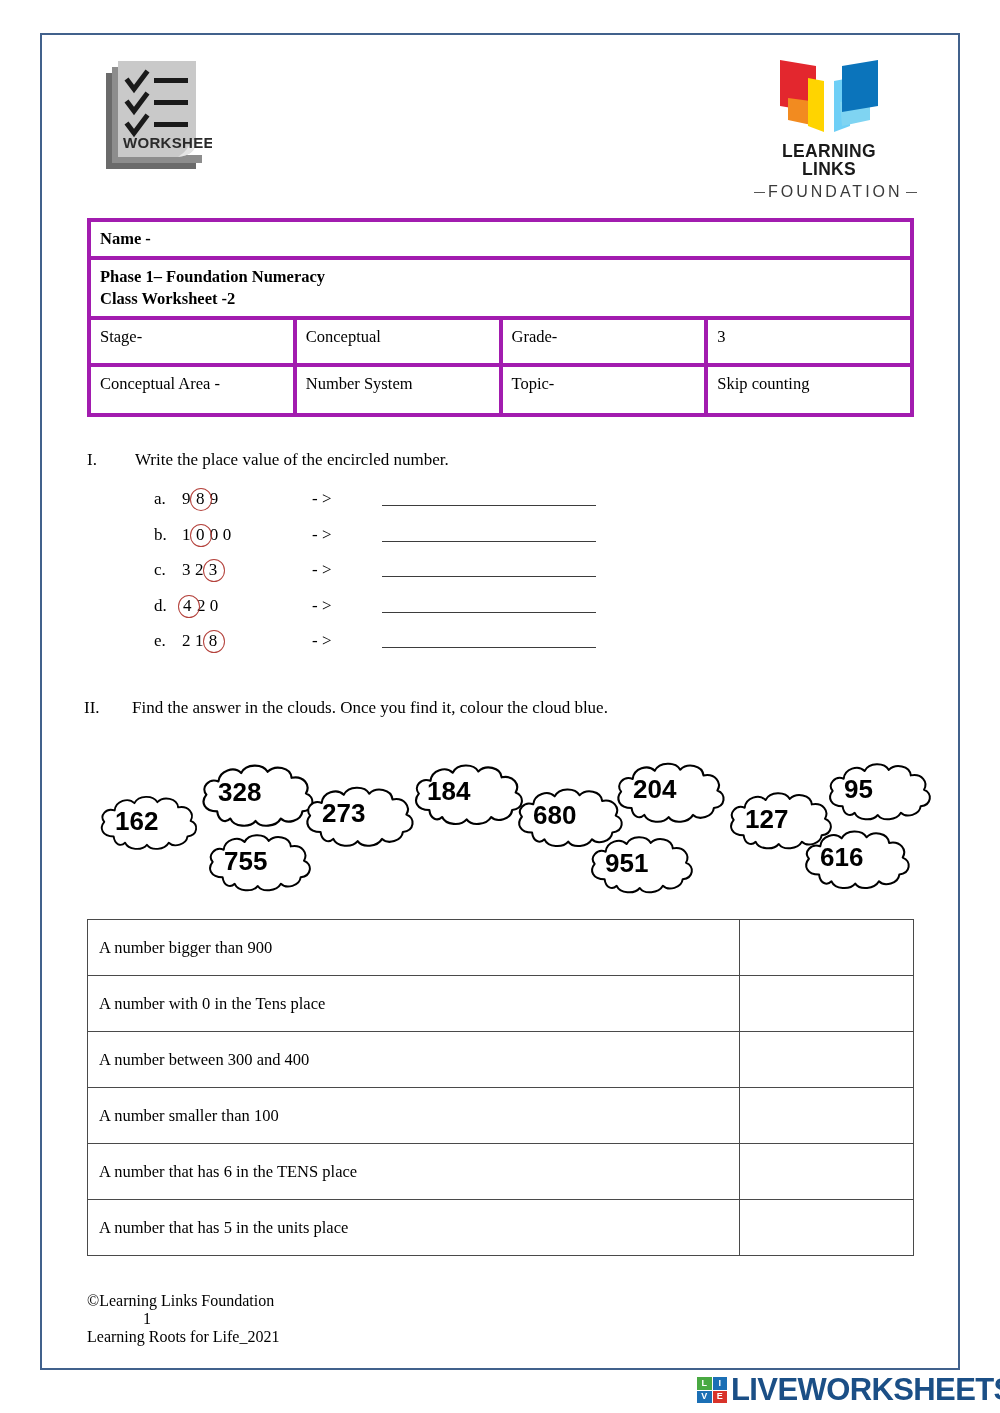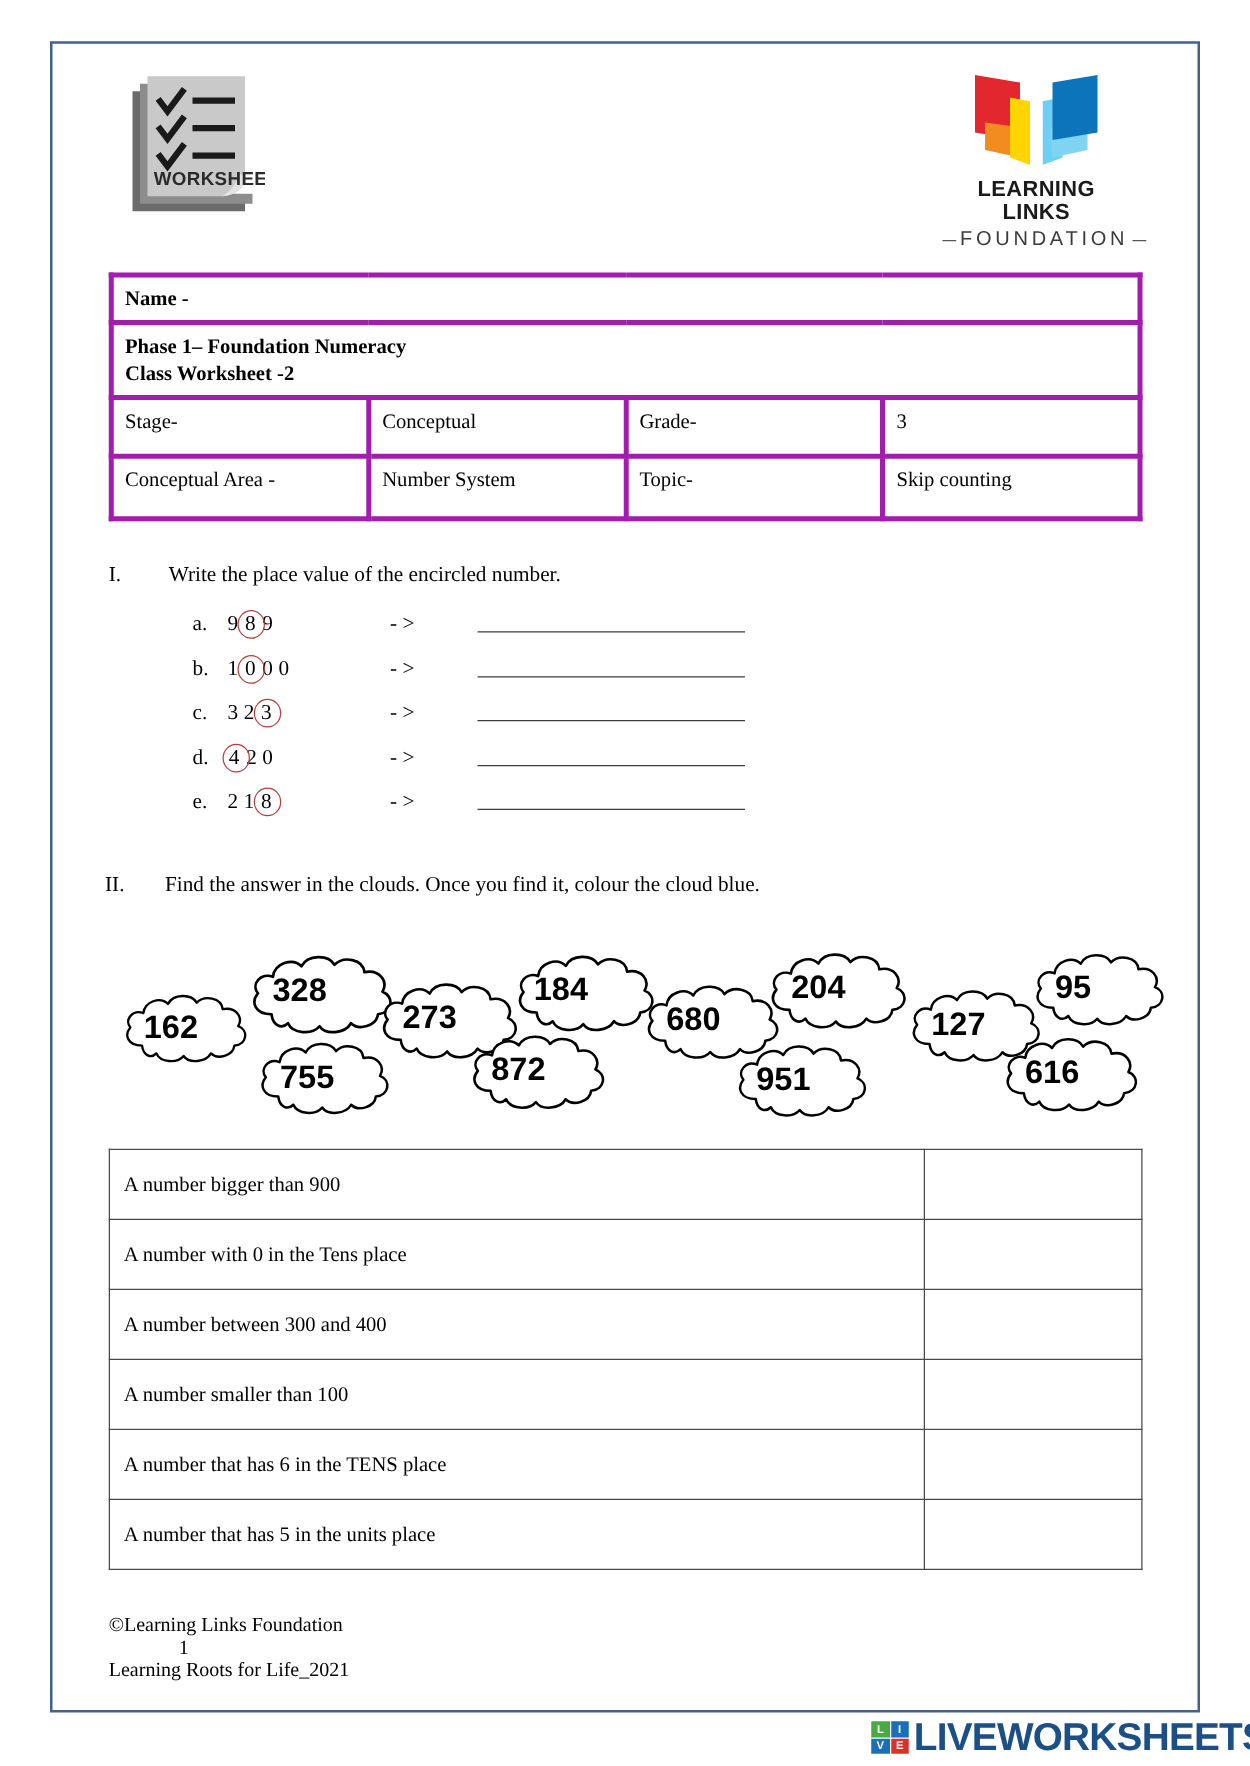--- a/index.html
+++ b/index.html
@@ -402,26 +402,20 @@
           <path d="M16,42 C5,42 2,34 7,28 C2,22 9,14 17,17 C18,8 30,4 36,10 C40,2 54,2 58,9 C64,3 77,5 78,14 C88,12 94,20 90,27 C98,30 97,41 87,42 C86,50 74,53 69,48 C65,55 52,56 48,50 C43,56 30,55 27,48 C23,52 17,50 16,42 Z" fill="#ffffff" stroke="#000000" stroke-width="1.8" stroke-linejoin="round"></path>
         </svg>
         <span class="cloud-num" style="left: 19px; top: 15px;">95</span>
       </div>
       <div class="cloud" style="left: 108px; top: 78px; width: 110px; height: 66px;">
         <svg viewBox="0 0 100 60" width="110" height="66">
           <path d="M16,42 C5,42 2,34 7,28 C2,22 9,14 17,17 C18,8 30,4 36,10 C40,2 54,2 58,9 C64,3 77,5 78,14 C88,12 94,20 90,27 C98,30 97,41 87,42 C86,50 74,53 69,48 C65,55 52,56 48,50 C43,56 30,55 27,48 C23,52 17,50 16,42 Z" fill="#ffffff" stroke="#000000" stroke-width="1.8" stroke-linejoin="round"></path>
         </svg>
         <span class="cloud-num" style="left: 19px; top: 15px;">755</span>
       </div>
-      <div class="cloud" style="left: 276px; top: 72px; width: 116px; height: 68px;">
-        <svg viewBox="0 0 100 60" width="116" height="68">
-          <path d="M16,42 C5,42 2,34 7,28 C2,22 9,14 17,17 C18,8 30,4 36,10 C40,2 54,2 58,9 C64,3 77,5 78,14 C88,12 94,20 90,27 C98,30 97,41 87,42 C86,50 74,53 69,48 C65,55 52,56 48,50 C43,56 30,55 27,48 C23,52 17,50 16,42 Z" fill="#ffffff" stroke="#000000" stroke-width="1.8" stroke-linejoin="round"></path>
-        </svg>
-        <span class="cloud-num" style="left: 20px; top: 15px;">872</span>
-      </div>
       <div class="cloud" style="left: 489px; top: 80px; width: 112px; height: 66px;">
         <svg viewBox="0 0 100 60" width="112" height="66">
           <path d="M16,42 C5,42 2,34 7,28 C2,22 9,14 17,17 C18,8 30,4 36,10 C40,2 54,2 58,9 C64,3 77,5 78,14 C88,12 94,20 90,27 C98,30 97,41 87,42 C86,50 74,53 69,48 C65,55 52,56 48,50 C43,56 30,55 27,48 C23,52 17,50 16,42 Z" fill="#ffffff" stroke="#000000" stroke-width="1.8" stroke-linejoin="round"></path>
         </svg>
         <span class="cloud-num" style="left: 19px; top: 15px;">951</span>
       </div>
       <div class="cloud" style="left: 704px; top: 74px; width: 113px; height: 68px;">
         <svg viewBox="0 0 100 60" width="113" height="68">
           <path d="M16,42 C5,42 2,34 7,28 C2,22 9,14 17,17 C18,8 30,4 36,10 C40,2 54,2 58,9 C64,3 77,5 78,14 C88,12 94,20 90,27 C98,30 97,41 87,42 C86,50 74,53 69,48 C65,55 52,56 48,50 C43,56 30,55 27,48 C23,52 17,50 16,42 Z" fill="#ffffff" stroke="#000000" stroke-width="1.8" stroke-linejoin="round"></path>
         </svg>

